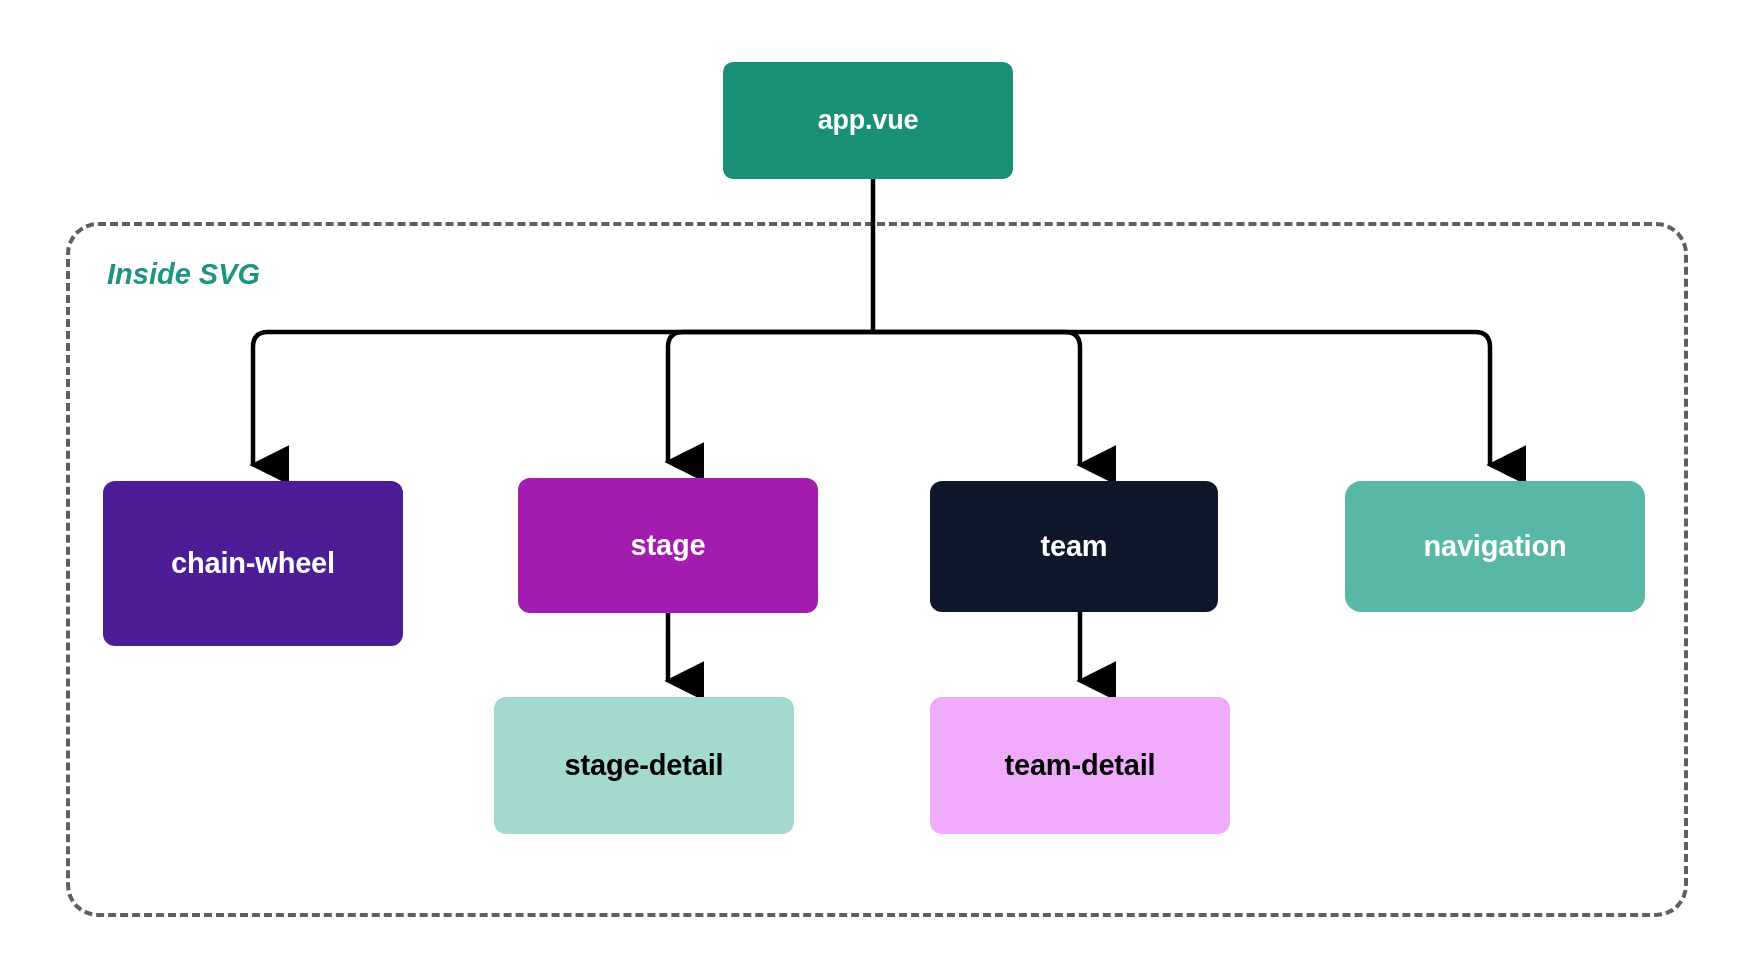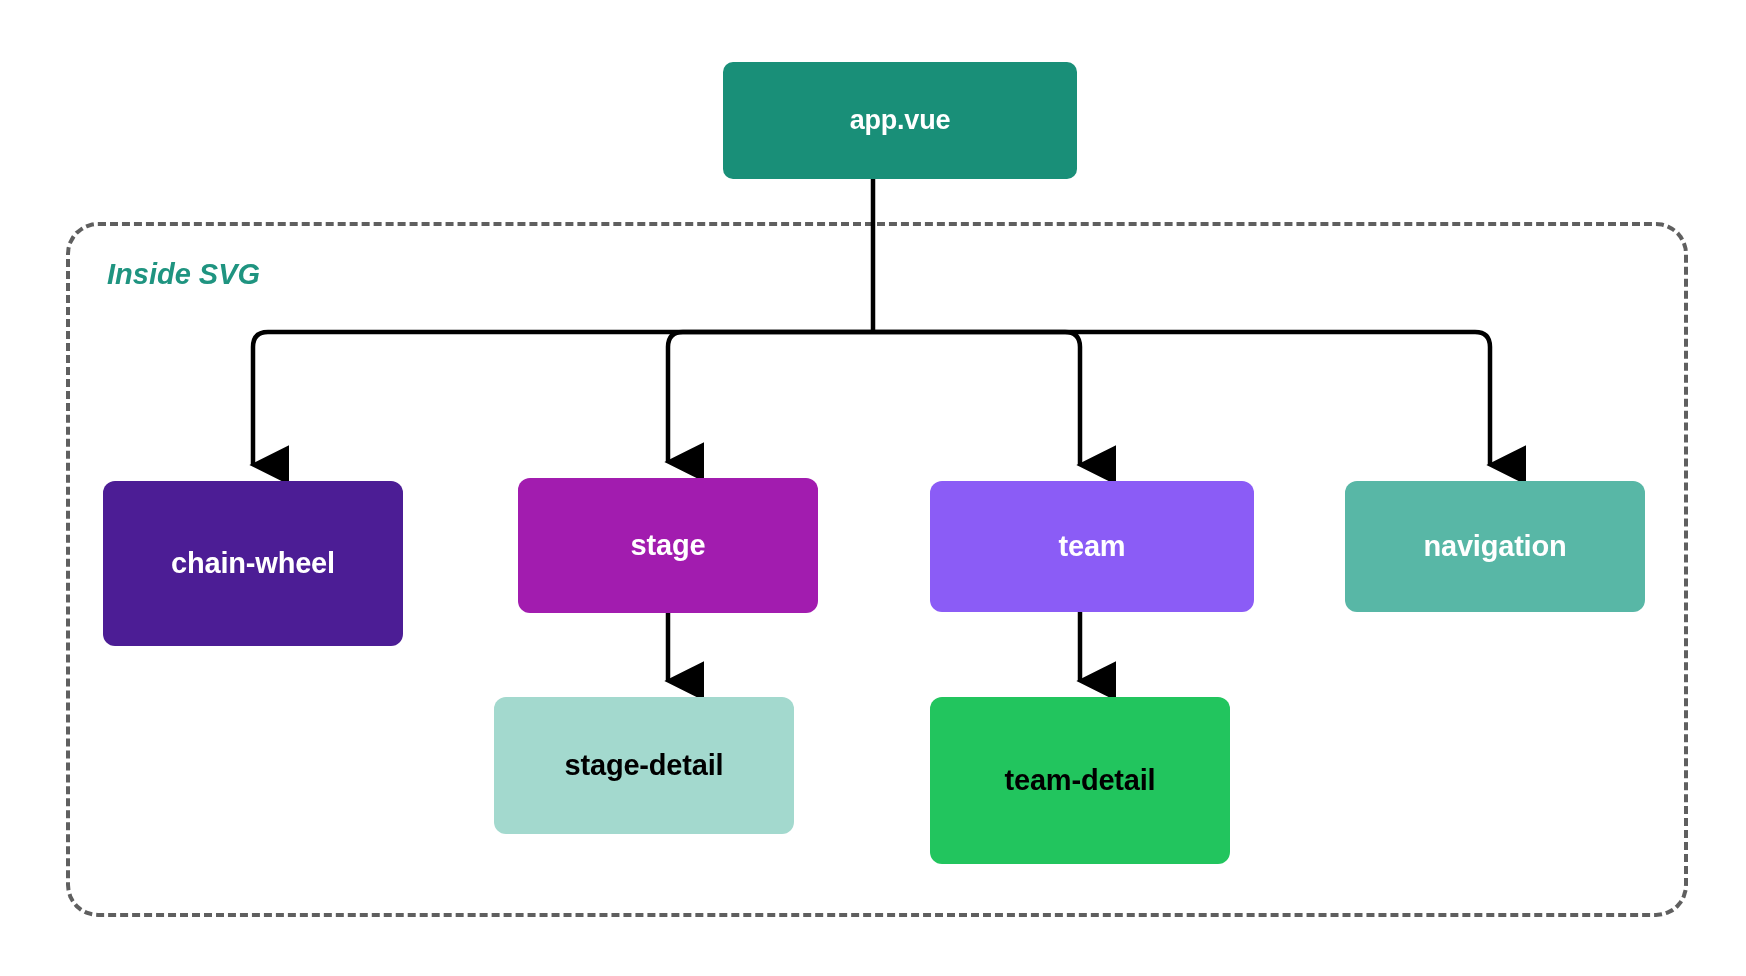--- a/index.html
+++ b/index.html
@@ -77,36 +77,36 @@
     <path d="M 873,332 L 1065,332 Q 1080,332 1080,347 L 1080,465" fill="none" stroke="#000000" stroke-width="4.5" marker-end="url(#arrowhead)"></path>
 
     <path d="M 873,332 L 1475,332 Q 1490,332 1490,347 L 1490,465" fill="none" stroke="#000000" stroke-width="4.5" marker-end="url(#arrowhead)"></path>
 
     <path d="M 668,613 L 668,681" fill="none" stroke="#000000" stroke-width="4.5" marker-end="url(#arrowhead)"></path>
 
     <path d="M 1080,612 L 1080,681" fill="none" stroke="#000000" stroke-width="4.5" marker-end="url(#arrowhead)"></path>
   </svg>
 
   <div id="node-layer">
-      <div class="node root" style="left: 723px; top: 62px; width: 354px; height: 117px; background: rgb(25, 143, 120); text-align: right;">
+      <div class="node root" style="left: 723px; top: 62px; width: 290px; height: 117px; background: rgb(25, 143, 120); text-align: right;">
         <span style="color: rgb(255, 255, 255); font-size: 27px;">app.vue</span>
       </div>
       <div class="node level2" style="left: 103px; top: 481px; width: 300px; height: 165px; background: #4c1d95;">
         <span style="color: rgb(255, 255, 255); font-size: 29px;">chain-wheel</span>
       </div>
       <div class="node level2" style="left: 518px; top: 478px; width: 300px; height: 135px; background: #a21caf;">
         <span style="color: rgb(255, 255, 255); font-size: 29px;">stage</span>
       </div>
-      <div class="node level2" style="left: 930px; top: 481px; width: 324px; height: 131px; background: #8b5cf6;">
+      <div class="node level2" style="left: 930px; top: 481px; width: 288px; height: 131px; background: #0f172a;">
         <span style="color: rgb(255, 255, 255); font-size: 29px;">team</span>
       </div>
-      <div class="node level2" style="left: 1345px; top: 481px; width: 300px; height: 131px; background: rgb(88, 183, 166);">
+      <div class="node level2" style="left: 1345px; top: 481px; width: 300px; height: 131px; background: rgb(88, 183, 166); border-radius: 16px;">
         <span style="color: rgb(255, 255, 255); font-size: 29px;">navigation</span>
       </div>
       <div class="node detail" style="left: 494px; top: 697px; width: 300px; height: 137px; background: rgb(163, 217, 206);">
         <span style="color: rgb(0, 0, 0); font-size: 29px;">stage-detail</span>
       </div>
-      <div class="node detail" style="left: 930px; top: 697px; width: 300px; height: 167px; background: #22c55e;">
+      <div class="node detail" style="left: 930px; top: 697px; width: 300px; height: 137px; background: #f0abfc;">
         <span style="color: rgb(0, 0, 0); font-size: 29px;">team-detail</span>
       </div>
     </div>
 
 </div>
 
 </body></html>

